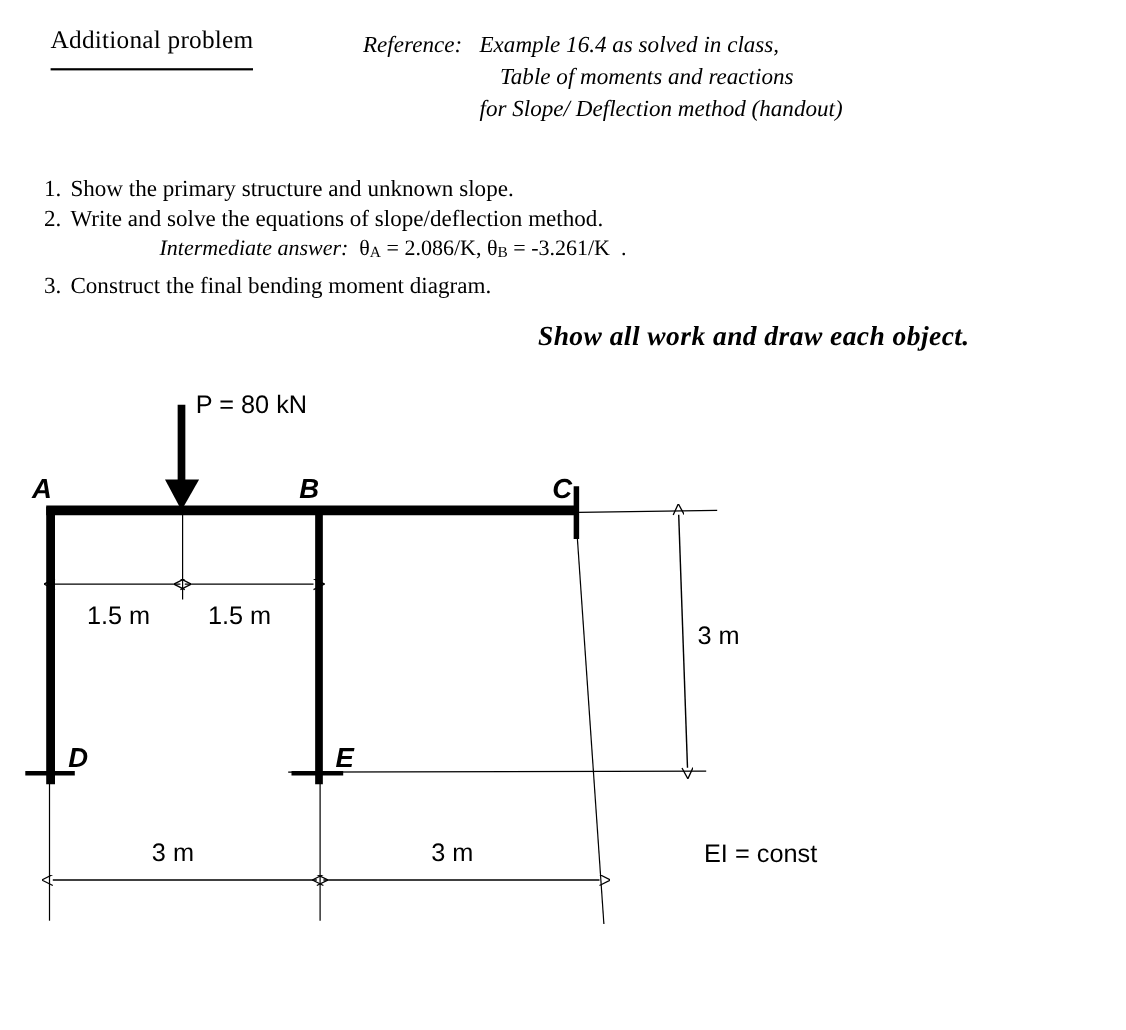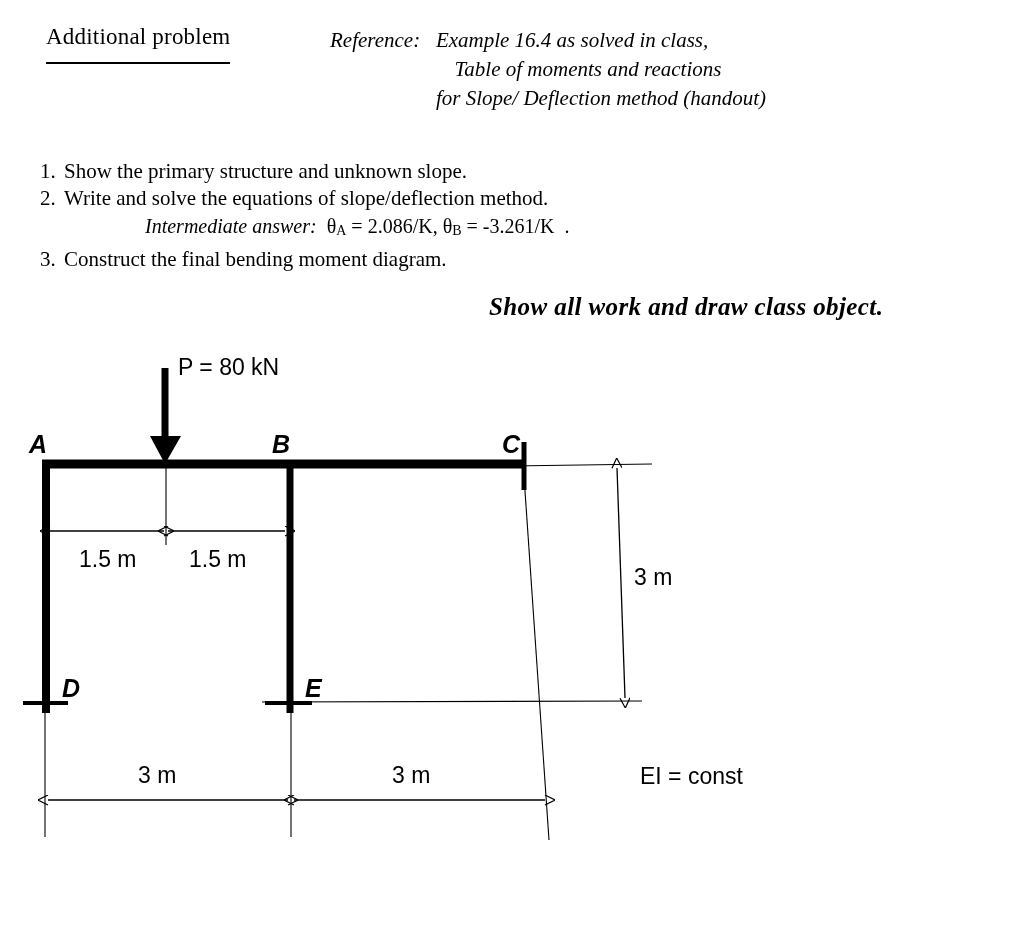--- a/index.html
+++ b/index.html
@@ -119,21 +119,21 @@
 
   <span class="task-item"><span class="task-num">1.</span><span>Show the primary structure and unknown slope.</span></span>
 
   <span class="task-item"><span class="task-num">2.</span><span>Write and solve the equations of slope/deflection method.</span></span>
 
   <span id="intermediate-answer"><span class="ital">Intermediate answer:</span><span>&nbsp; </span><span>θ</span><span class="sub">A</span><span> = 2.086/K,</span><span>&nbsp;</span><span>θ</span><span class="sub">B</span><span> = -3.261/K  .</span></span>
 
   <span class="task-item"><span class="task-num">3.</span><span>Construct the final bending moment diagram.</span></span>
 </div>
 
-<div id="instruction-emphasis">Show all work and draw class object.</div>
+<div id="instruction-emphasis">Show all work and draw each object.</div>
 
 <div id="diagram-area">
   <svg id="frame-svg" width="1024" height="520" viewBox="0 0 1024 520">
 
     <defs>
       <marker id="arrowStart" markerWidth="12" markerHeight="12" refX="10" refY="5" orient="auto" markerUnits="userSpaceOnUse">
         <path d="M10,0 L0,5 L10,10" fill="none" stroke="#000" stroke-width="1.2"></path>
       </marker>
       <marker id="arrowEnd" markerWidth="12" markerHeight="12" refX="2" refY="5" orient="auto" markerUnits="userSpaceOnUse">
         <path d="M2,0 L12,5 L2,10" fill="none" stroke="#000" stroke-width="1.2"></path>

